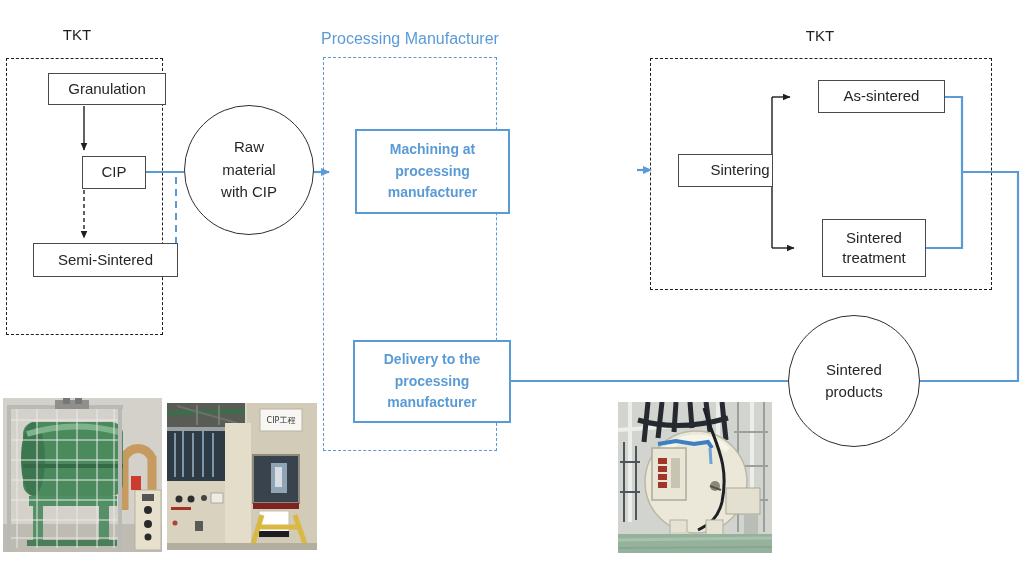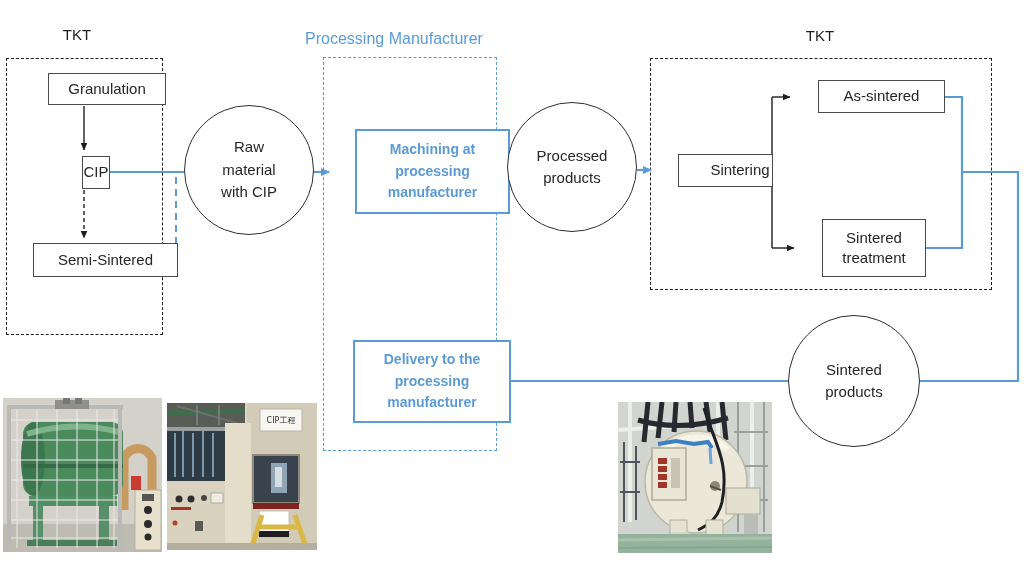--- a/index.html
+++ b/index.html
@@ -60,42 +60,39 @@
     <path d="M637,170 L651,170" stroke="#5B9BD5" stroke-width="2.2" fill="none" marker-end="url(#arrU)"></path>
     <path d="M922,97 L962,97 L962,248 L904,248" stroke="#5B9BD5" stroke-width="2.2" fill="none"></path>
     <path d="M962,172 L1018,172 L1018,381 L492,381" stroke="#5B9BD5" stroke-width="2.2" fill="none" marker-end="url(#arrU)"></path>
 
     <path d="M156,260 L176,260 L176,174" stroke="#5B9BD5" stroke-width="2" stroke-dasharray="7 5" fill="none"></path>
   </svg>
 
   <div class="group-label" style="left:27px;top:26px;width:100px;">TKT</div>
   <div class="group-tkt" style="left:6px;top:58px;width:155px;height:275px;"></div>
 
-  <div class="group-label blue" style="left:284px;top:30px;width:220px;">Processing Manufacturer</div>
+  <div class="group-label blue" style="left:300px;top:30px;width:220px;">Processing Manufacturer</div>
   <div class="group-pm" style="left:323px;top:57px;width:172px;height:392px;"></div>
 
   <div class="group-label" style="left:770px;top:27px;width:100px;">TKT</div>
   <div class="group-tkt" style="left:650px;top:58px;width:340px;height:230px;"></div>
 
   <div class="node" style="left:25px;top:73px;width:118px;height:32px;">Granulation</div>
-  <div class="node" style="left:59px;top:156px;width:28px;height:33px;">CIP</div>
+  <div class="node" style="left:59px;top:156px;width:64px;height:33px;">CIP</div>
   <div class="node" style="left:10px;top:243px;width:145px;height:34px;">Semi-Sintered</div>
 
   <div class="node blue" style="left:332px;top:129px;width:155px;height:85px;padding:2px 2px;">Machining at processing manufacturer</div>
   <div class="node blue" style="left:330px;top:340px;width:158px;height:83px;padding:20px 10px;">Delivery to the processing manufacturer</div>
 
   <div class="node" style="left:655px;top:154px;width:95px;height:33px;padding-left:29px;">Sintering</div>
   <div class="node" style="left:795px;top:80px;width:127px;height:33px;">As-sintered</div>
   <div class="node" style="left:799px;top:219px;width:104px;height:58px;">Sintered treatment</div>
 
   <div class="circle" style="left:184px;top:105px;width:130px;height:130px;">
     <span class="txt" style="width:80px;">Raw material with CIP</span>
-  </div>
-  <div class="circle" style="left:507px;top:102px;width:130px;height:130px;">
-    <span class="txt" style="width:92px;">Processed products</span>
   </div>
   <div class="circle" style="left:788px;top:315px;width:132px;height:132px;">
     <span class="txt" style="width:80px;">Sintered products</span>
   </div>
 
   <svg class="photo" style="left:3px;top:398px;" width="159" height="154" viewBox="0 0 159 154">
     <rect x="0" y="0" width="159" height="154" fill="#d3d1ca"></rect>
     <rect x="0" y="126" width="159" height="28" fill="#bdbbb2"></rect>
 
     <path d="M121,112 L121,60 a17,22 0 0 1 28,0 L149,112" fill="none" stroke="#c79a5f" stroke-width="9"></path>

